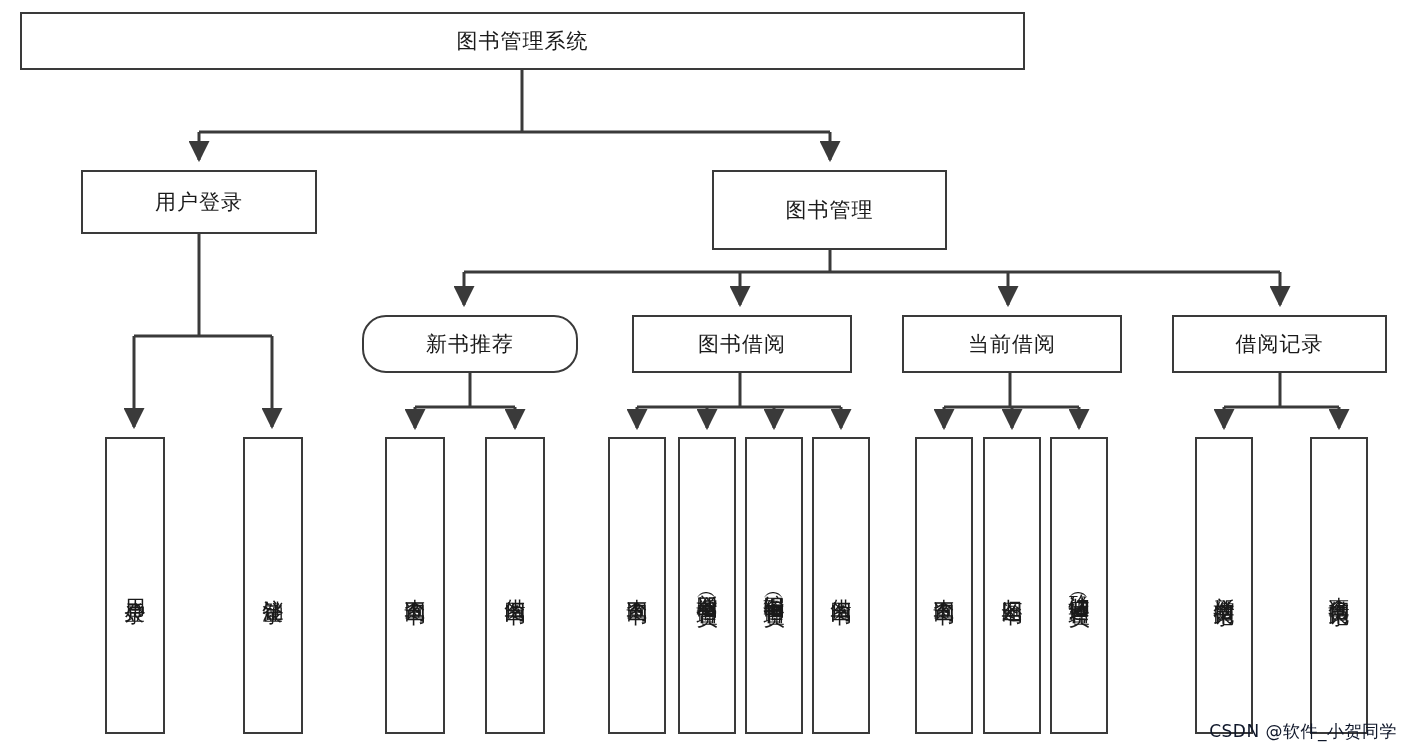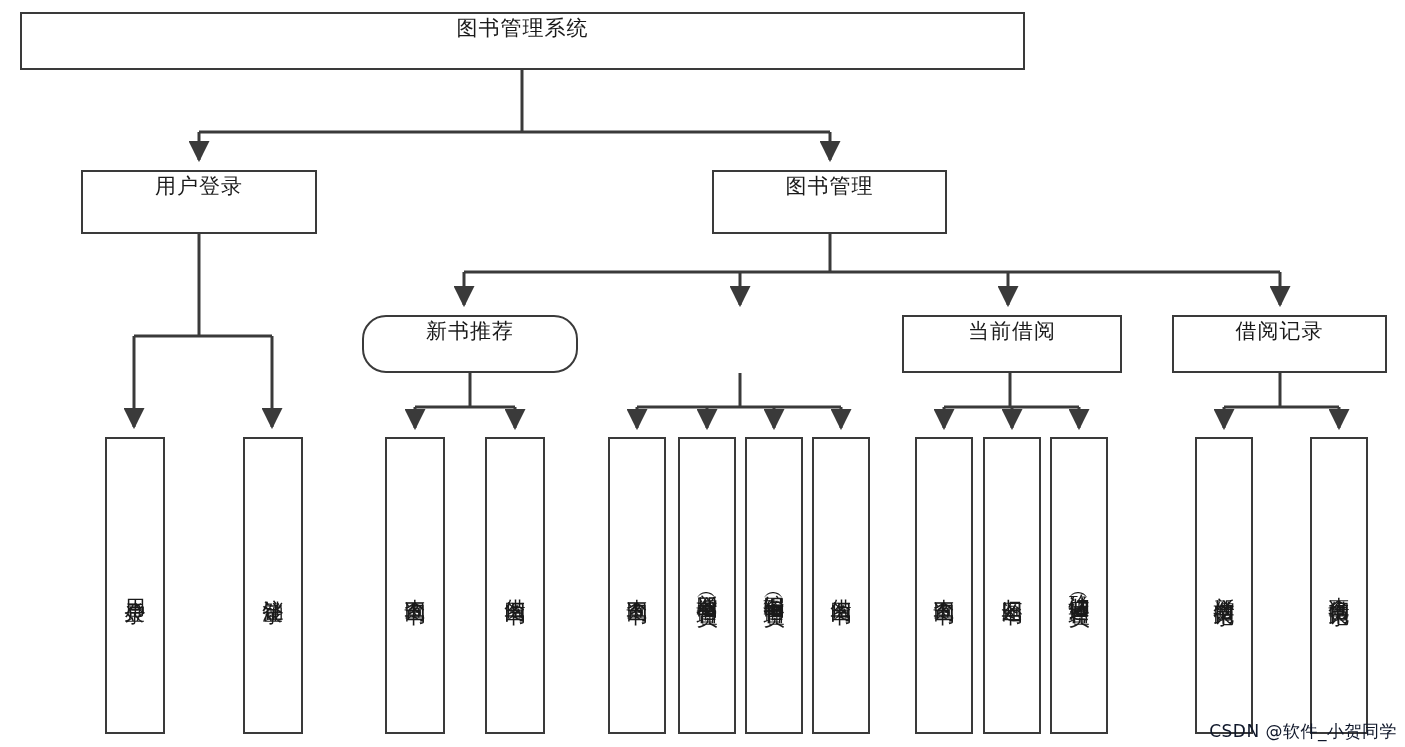--- a/index.html
+++ b/index.html
@@ -25,20 +25,21 @@
     width: 1405px;
     height: 747px;
     pointer-events: none;
   }
   .node {
     position: absolute;
     box-sizing: border-box;
     border: 2px solid #3a3a3a;
     background: #ffffff;
     display: flex;
+    align-items: center;
     justify-content: center;
     color: #1a1a1a;
   }
   .node.horiz {
     font-size: 21px;
     letter-spacing: 1px;
   }
   .node.vert {
     writing-mode: vertical-rl;
     text-orientation: upright;
@@ -124,27 +125,30 @@
     </g>
   </svg>
 
   <div class="node horiz" style="left:20px; top:12px; width:1005px; height:58px;">
     <span class="label">图书管理系统</span>
   </div>
 
   <div class="node horiz" style="left:81px; top:170px; width:236px; height:64px;">
     <span class="label">用户登录</span>
   </div>
-  <div class="node horiz" style="left:712px; top:170px; width:235px; height:64px;">
+  <div class="node horiz" style="left:712px; top:170px; width:235px; height:80px;">
     <span class="label">图书管理</span>
   </div>
 
   <div class="node horiz" style="left:362px; top:315px; width:216px; height:58px;border-radius:24px;">
     <span class="label">新书推荐</span>
   </div>
+  <div class="node horiz" style="left:632px; top:315px; width:220px; height:58px;">
+    <span class="label">图书借阅</span>
+  </div>
   <div class="node horiz" style="left:902px; top:315px; width:220px; height:58px;">
     <span class="label">当前借阅</span>
   </div>
   <div class="node horiz" style="left:1172px; top:315px; width:215px; height:58px;">
     <span class="label">借阅记录</span>
   </div>
 
   <div class="node vert" style="left:105px; top:437px; width:60px; height:297px;">
     <span class="label">用户登录</span>
   </div>

